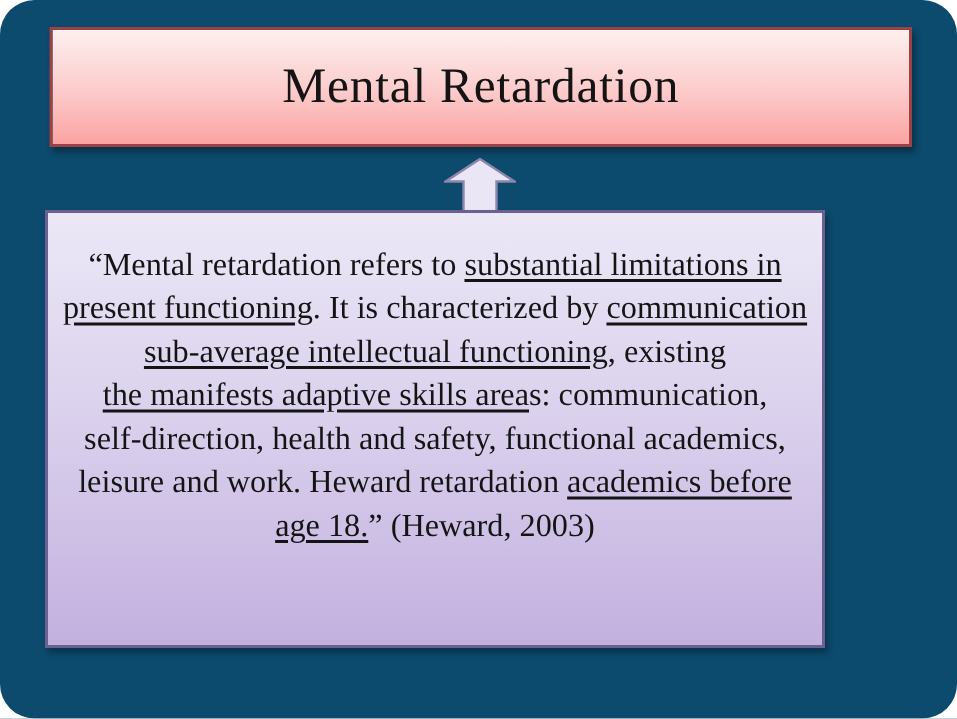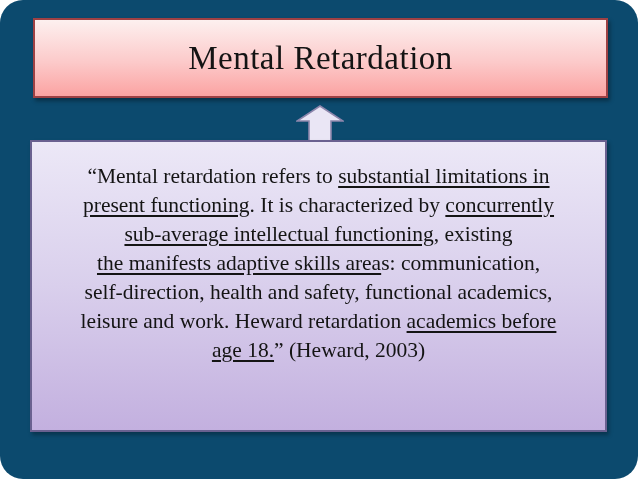--- a/index.html
+++ b/index.html
@@ -39,21 +39,21 @@
     position: absolute;
     left: 296px;
     top: 105px;
     width: 48px;
     height: 37px;
   }
   .quote-box {
     position: absolute;
     left: 30px;
     top: 140px;
-    width: 577px;
+    width: 520px;
     height: 292px;
     box-sizing: border-box;
     border: 2px solid #6a6190;
     background: linear-gradient(to bottom, #ece8f7 0%, #d9cfec 50%, #c3b0df 100%);
     box-shadow: 2px 3px 4px rgba(0,0,0,0.3);
     padding-top: 20px;
   }
   .quote-line {
     text-align: center;
     font-size: 21.5px;
@@ -75,21 +75,21 @@
     <span class="title-text">Mental Retardation</span>
   </div>
 
   <svg class="up-arrow" viewBox="0 0 48 37" xmlns="http://www.w3.org/2000/svg">
     <polygon points="24,1 47,16 35,16 35,36 13,36 13,16 1,16" fill="#eae6f5" stroke="#8d86ac" stroke-width="1.6"></polygon>
   </svg>
 
   <div class="quote-box">
     <div id="quote-lines">
         <div class="quote-line"><span>“Mental retardation refers to </span><span class="u">substantial limitations in</span></div>
-        <div class="quote-line"><span class="u">present functioning</span><span>. It is characterized by </span><span class="u">concurrently</span></div>
+        <div class="quote-line"><span class="u">present functioning</span><span>. It is characterized by </span><span class="u">communication</span></div>
         <div class="quote-line"><span class="u">sub-average intellectual functioning</span><span>, existing</span></div>
         <div class="quote-line"><span class="u">the manifests adaptive skills area</span><span>s: communication,</span></div>
         <div class="quote-line"><span>self-direction, health and safety, functional academics,</span></div>
         <div class="quote-line"><span>leisure and work. Heward retardation </span><span class="u">academics before</span></div>
         <div class="quote-line"><span class="u">age 18.</span><span>” (Heward, 2003)</span></div>
       </div>
   </div>
 
 </div>
 

